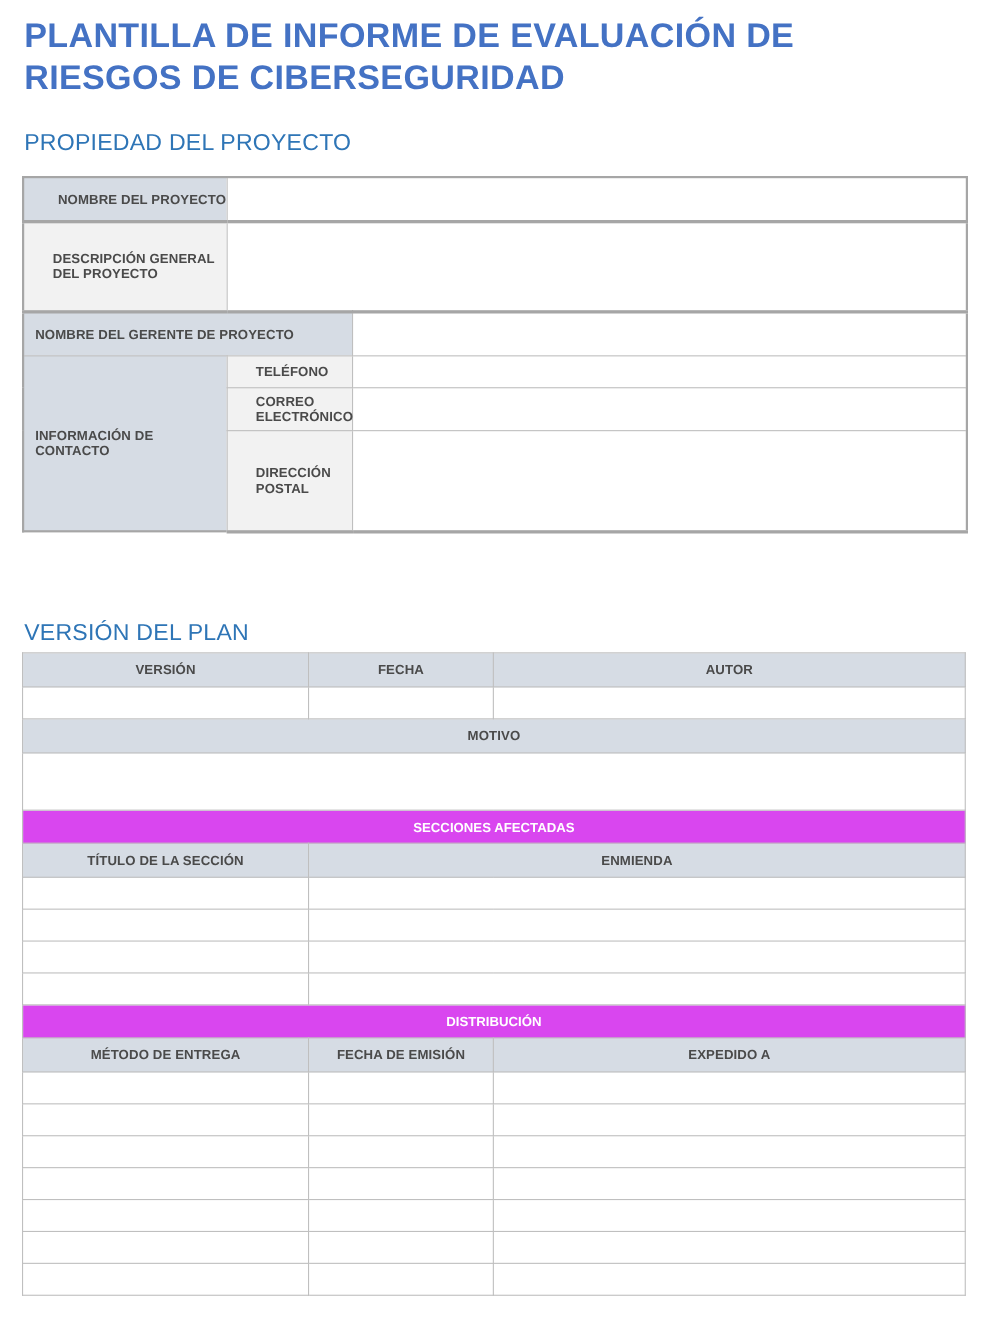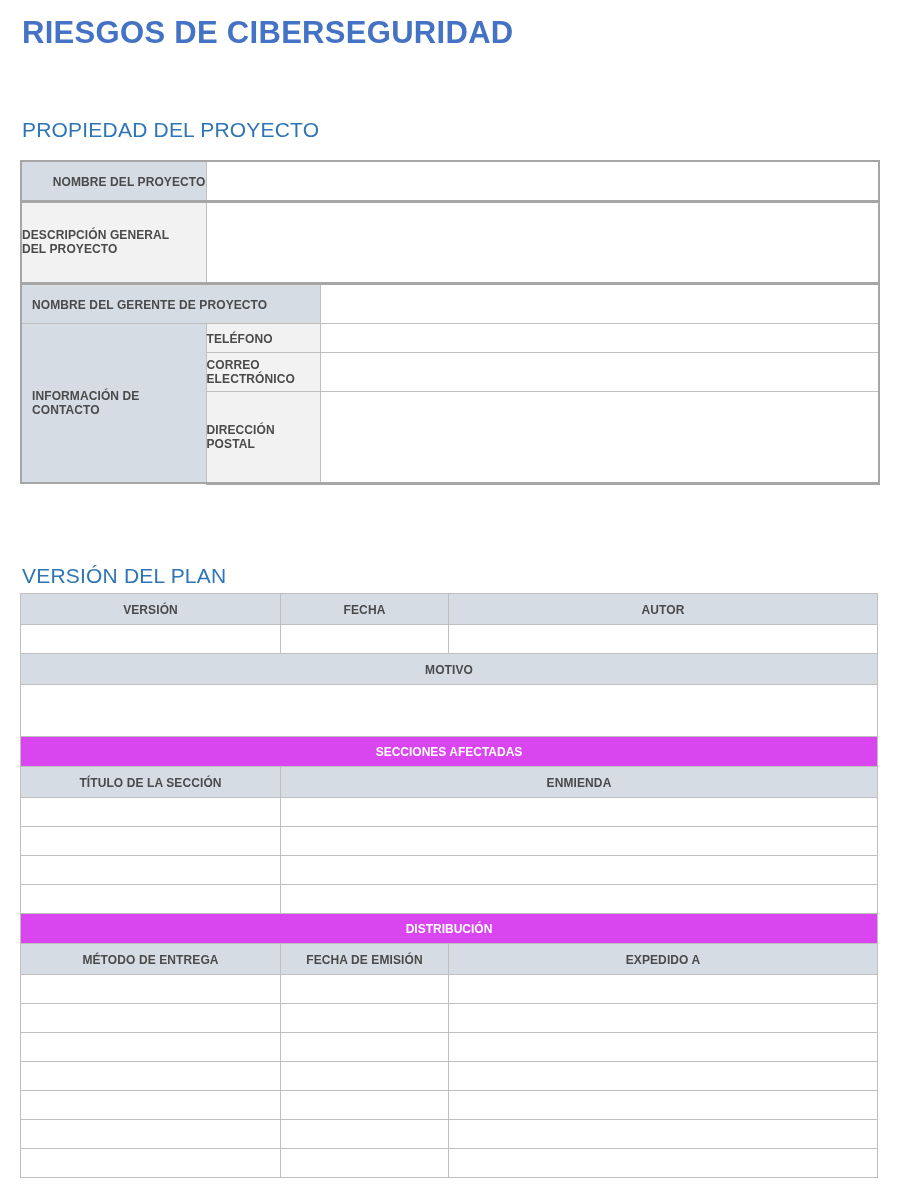--- a/index.html
+++ b/index.html
@@ -7,35 +7,36 @@
   .title { position:absolute; left:22px; top:14px; font-size:31px; line-height:38px; font-weight:bold; color:#4472c4; letter-spacing:0.3px; }
   .title div { white-space:nowrap; }
   .section-heading { position:absolute; left:22px; font-size:21px; color:#2e75b6; font-weight:normal; letter-spacing:0.2px; }
   .lbl { font-weight:bold; font-size:12px; color:#4a4a4a; letter-spacing:0.1px; }
   table { border-collapse:collapse; position:absolute; table-layout:fixed; }
   td { padding:0; vertical-align:middle; }
   
   #t1 { left:20px; top:160px; width:860px; border:2px solid #a6a6a6; }
   #t1 td { border:1px solid #bfbfbf; }
   #t1 .hdr-blue { background:#d6dce4; padding-left:10px; }
-  #t1 .hdr-gray { background:#f2f2f2; padding-left:0; }
+  #t1 .hdr-gray { background:#f2f2f2; padding-left:26px; }
   #t1 .val { background:#ffffff; }
   #t1 tr.thick-bottom td { border-bottom:3px solid #a6a6a6; }
   
   #t2 { left:20px; top:593px; width:858px; border:1px solid #bfbfbf; }
   #t2 td { border:1px solid #bfbfbf; text-align:center; }
   #t2 .colhdr { background:#d6dce4; height:30px; }
   #t2 .cell { background:#ffffff; height:28px; }
   #t2 .bar { background:#d946ef; color:#ffffff; height:29px; font-weight:bold; font-size:12px; }
   #t2 .bar span { color:#ffffff; }
 </style>
 </head>
 <body>
 
 <div class="title">
+  <div>PLANTILLA DE INFORME DE EVALUACIÓN DE</div>
   <div>RIESGOS DE CIBERSEGURIDAD</div>
 </div>
 
 <div class="section-heading" style="top:118px;">PROPIEDAD DEL PROYECTO</div>
 
 <table id="t1">
   <colgroup>
       <col style="width:185px">
       <col style="width:114px">
       <col>

